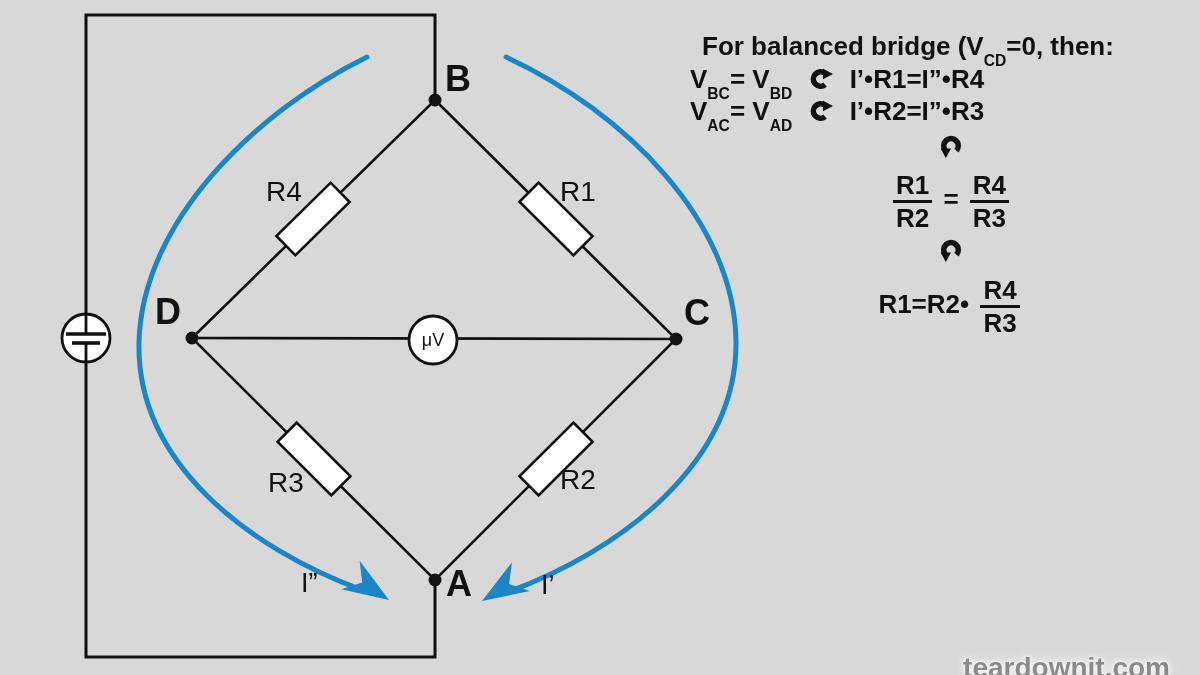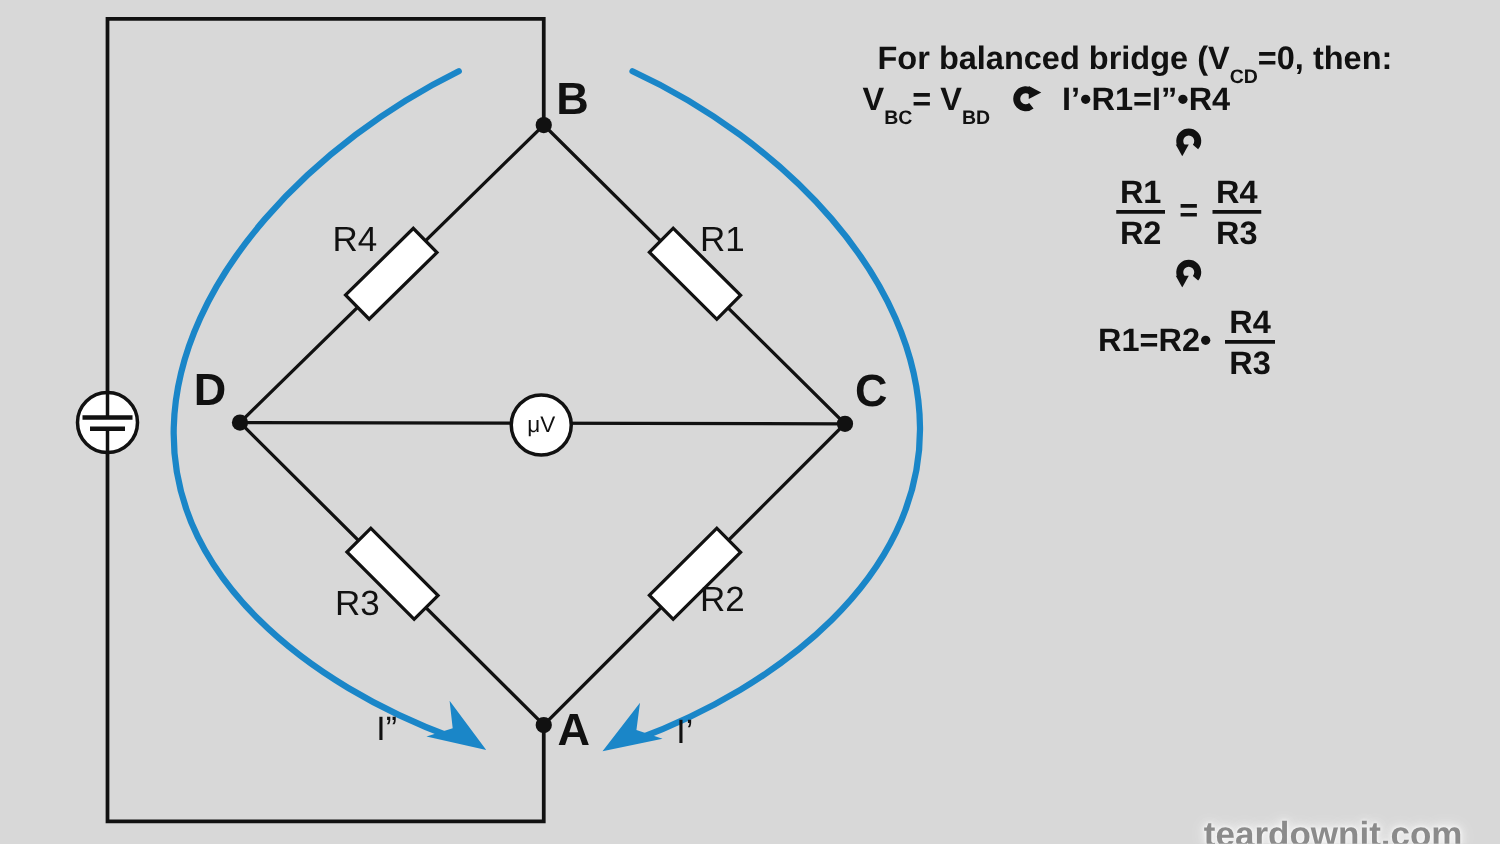--- a/index.html
+++ b/index.html
@@ -123,20 +123,28 @@
 
     <div class="eq-row eq-right">
       <span>V</span><sub class="eqsub">BC</sub><span>= V</span><sub class="eqsub">BD</sub>
       <svg class="imp-icon" width="27" height="24" viewBox="0 0 26 24">
         <path d="M 17.6 6.4 A 7.2 7.2 0 1 0 17.6 17.6" fill="none" stroke="#111" stroke-width="5.6"></path>
         <polygon points="15.5,1.8 25.5,7.0 15.5,12.2" fill="#111"></polygon>
       </svg>
       <span>I’•R1=I”•R4</span>
     </div>
 
+    <div class="eq-row eq-right">
+      <span>V</span><sub class="eqsub">AC</sub><span>= V</span><sub class="eqsub">AD</sub>
+      <svg class="imp-icon" width="27" height="24" viewBox="0 0 26 24">
+        <path d="M 17.6 6.4 A 7.2 7.2 0 1 0 17.6 17.6" fill="none" stroke="#111" stroke-width="5.6"></path>
+        <polygon points="15.5,1.8 25.5,7.0 15.5,12.2" fill="#111"></polygon>
+      </svg>
+      <span>I’•R2=I”•R3</span>
+    </div>
 
     <div class="eq-row eq-center impdown-row">
       <svg width="24" height="26" viewBox="0 0 24 26">
         <path d="M 6.6 18.6 A 7.2 7.2 0 1 1 17.4 18.6" fill="none" stroke="#111" stroke-width="5.6"></path>
         <polygon points="1.6,16.5 6.8,26 12.0,16.5" fill="#111"></polygon>
       </svg>
     </div>
 
     <div class="eq-row eq-center frac-row">
       <span class="frac">

